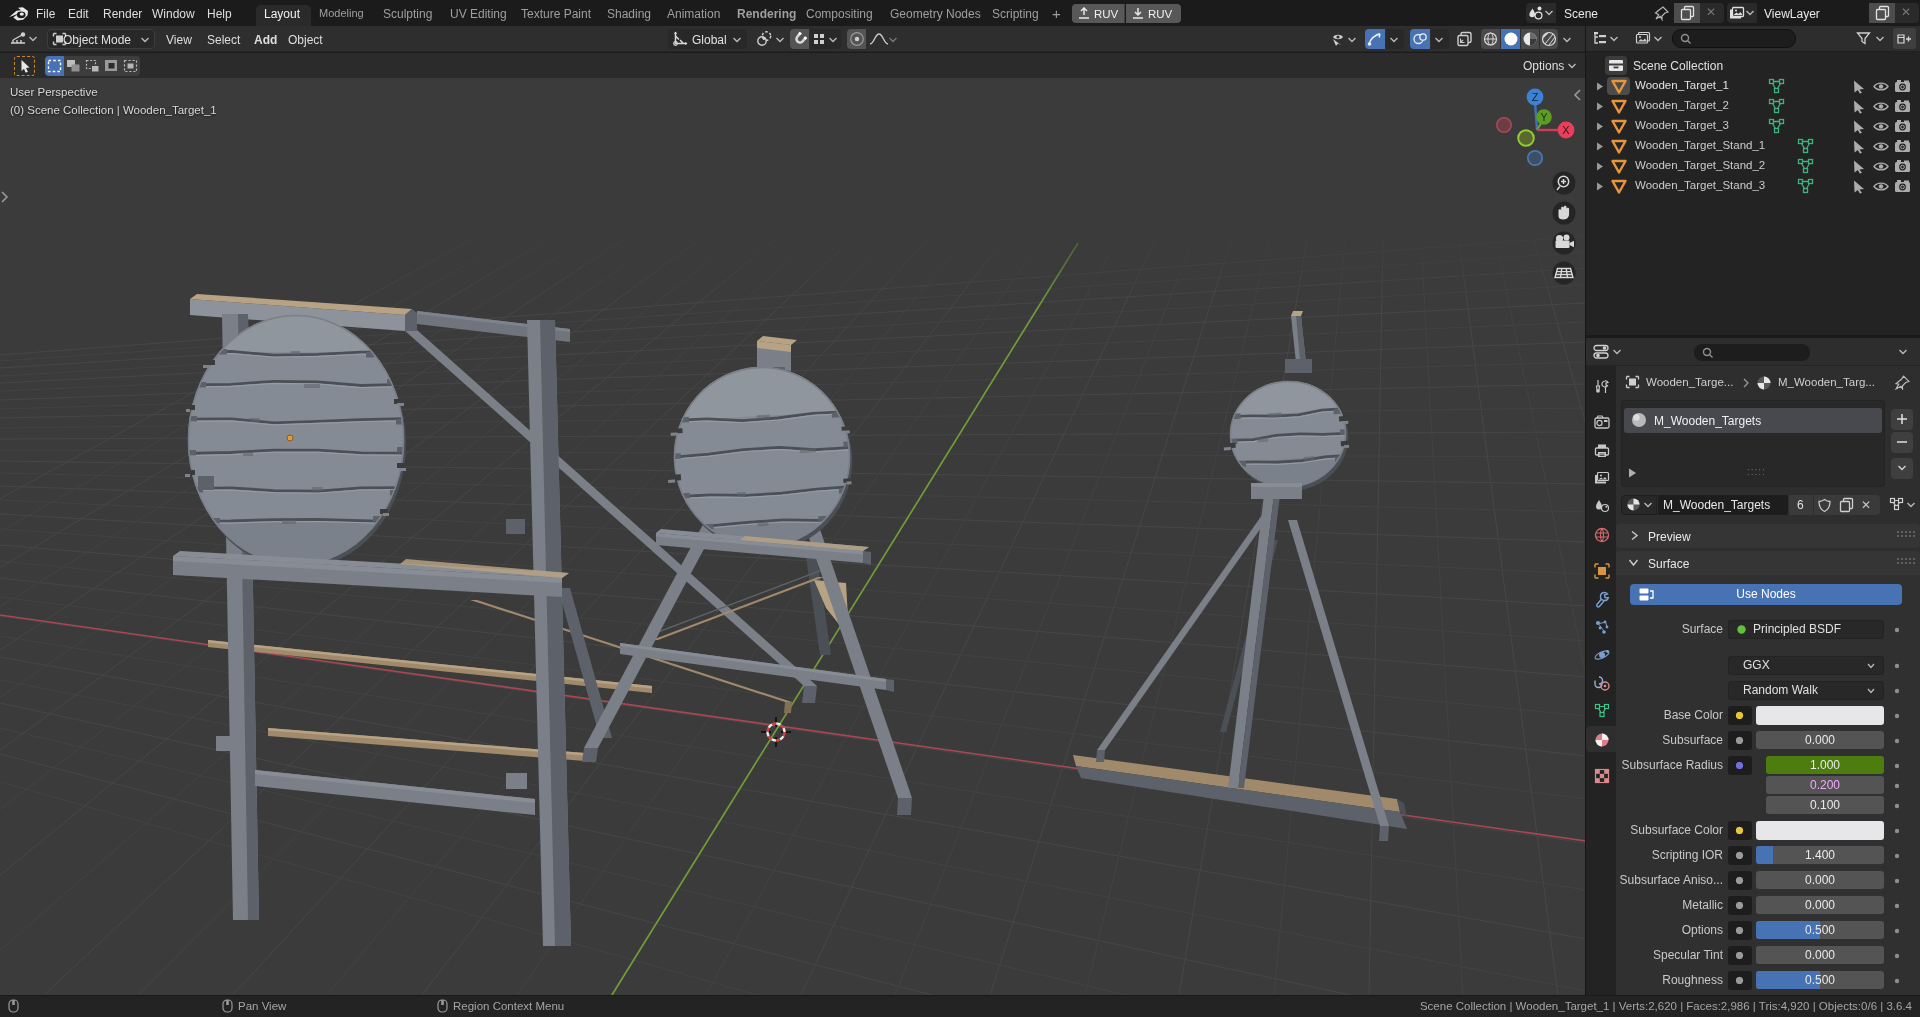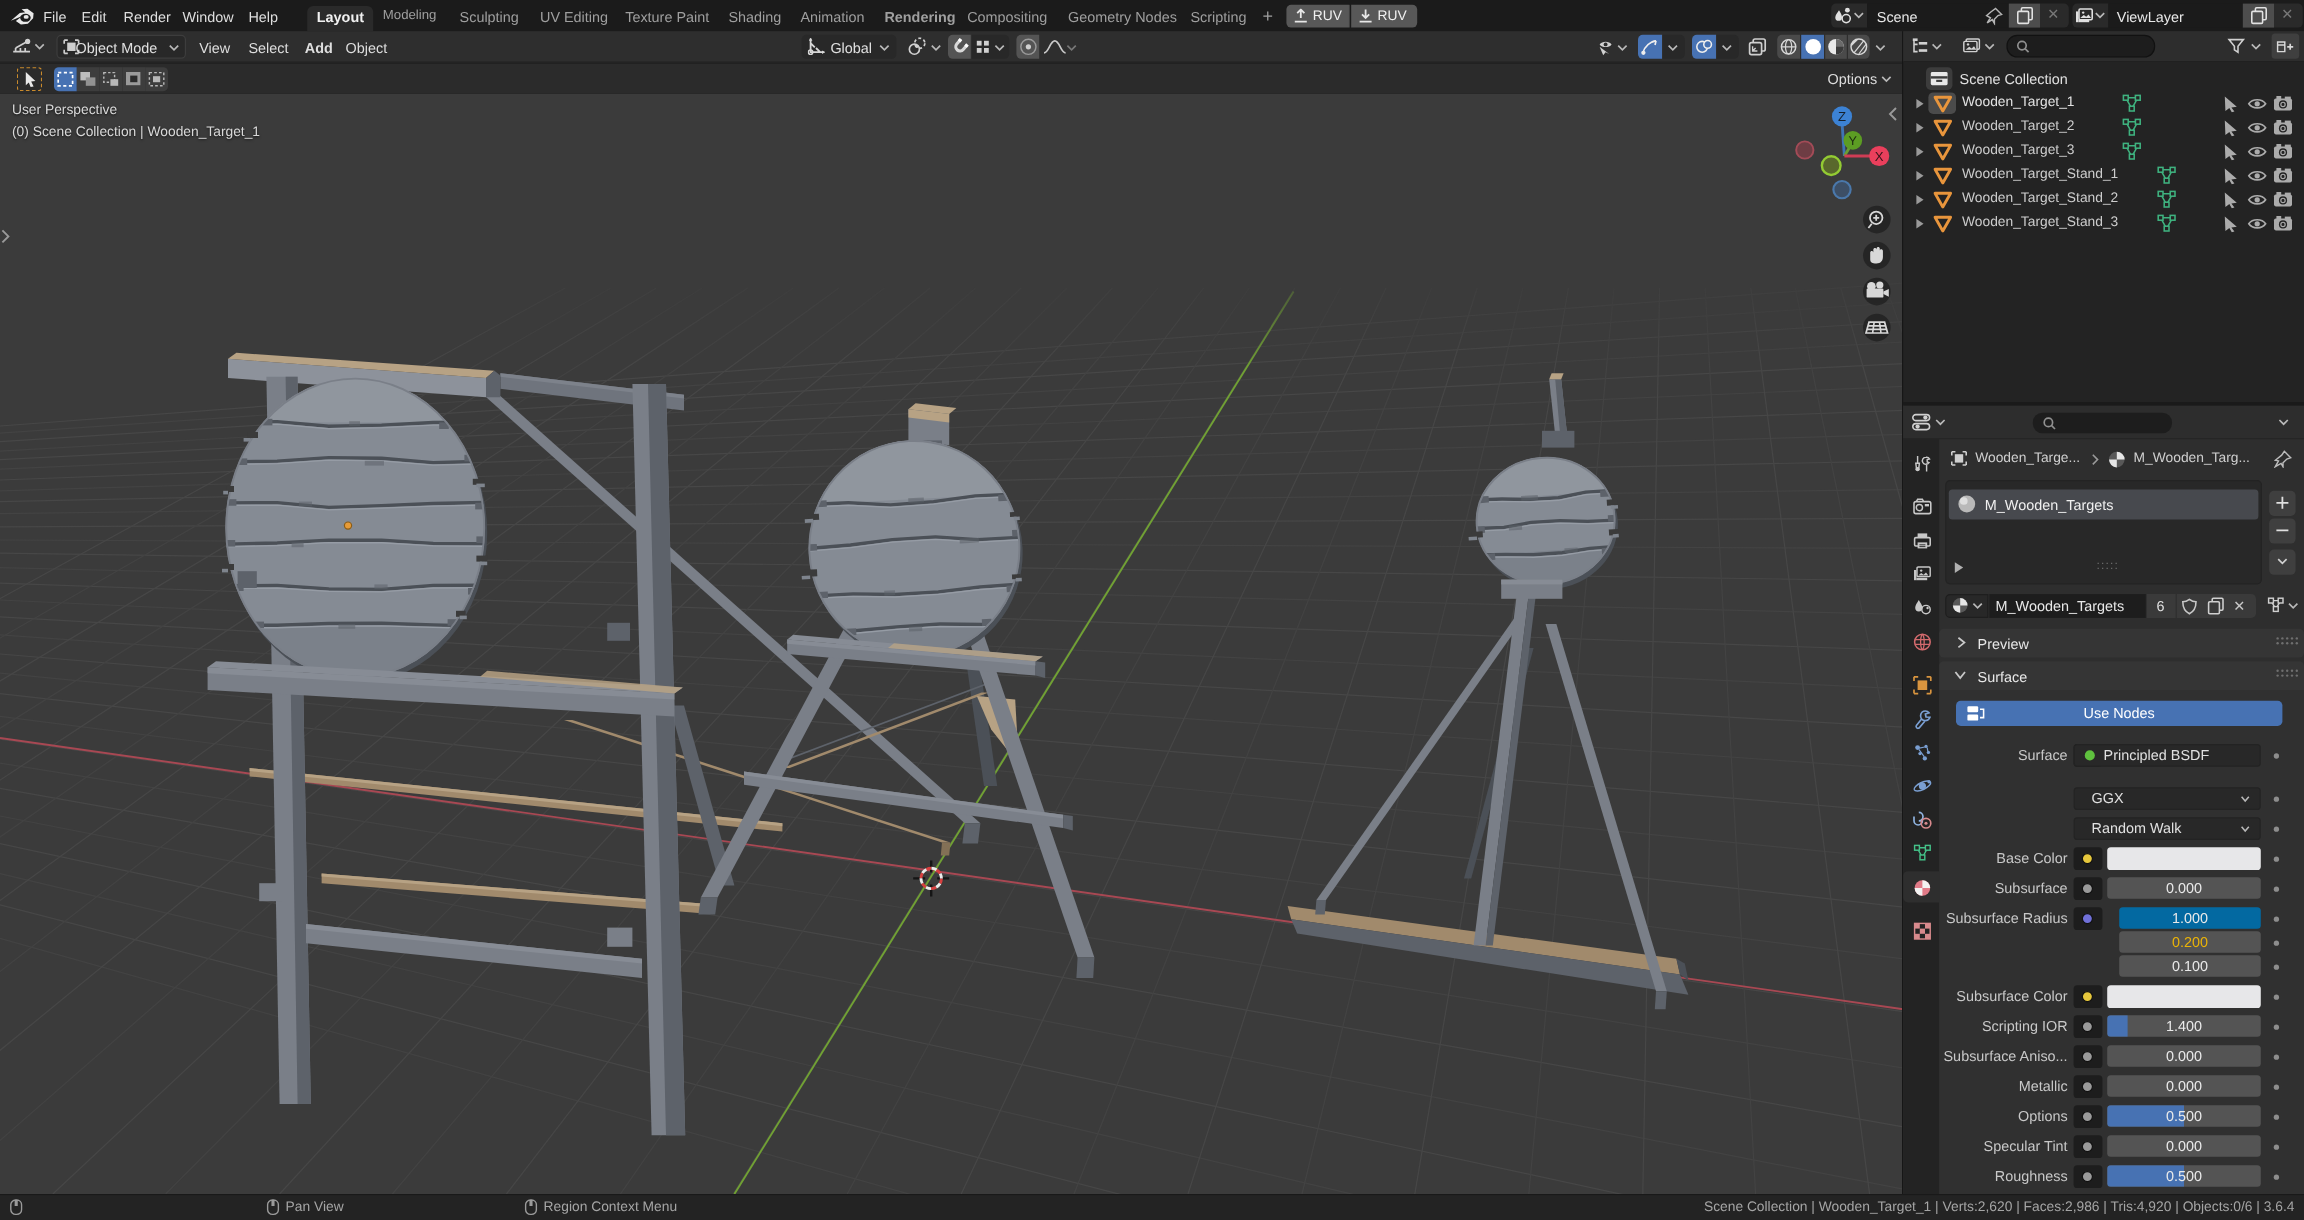--- a/index.html
+++ b/index.html
@@ -11,21 +11,21 @@
       <path d="M1 12.2 L8.5 5.8 L13 5.2 L10 2.8 L14.8 2.2 L20 6.0 L19.6 10.2 L15.2 14.8 L9.4 15.4 L5.2 12.6 L10.6 8.4 Z" fill="#e8e8e8"></path>
       <ellipse cx="13.2" cy="9.8" rx="4.4" ry="3.4" fill="#1b1b1b"></ellipse>
       <ellipse cx="13.8" cy="9.1" rx="2.1" ry="1.6" fill="#e8e8e8"></ellipse>
     </svg>
 <div class="abs txt" style="left:36px;top:7px;font-size:12px;color:#dedede;font-weight:normal;letter-spacing:0">File</div>
 <div class="abs txt" style="left:68px;top:7px;font-size:12px;color:#dedede;font-weight:normal;letter-spacing:0">Edit</div>
 <div class="abs txt" style="left:103px;top:7px;font-size:12px;color:#dedede;font-weight:normal;letter-spacing:0">Render</div>
 <div class="abs txt" style="left:152px;top:7px;font-size:12px;color:#dedede;font-weight:normal;letter-spacing:0">Window</div>
 <div class="abs txt" style="left:207px;top:7px;font-size:12px;color:#dedede;font-weight:normal;letter-spacing:0">Help</div>
 <div class="abs" style="left:256px;top:5px;width:55px;height:21px;background:#2a2a2a;border-radius:5px 5px 0 0"></div>
-<div class="abs txt" style="left:264px;top:7px;font-size:12px;color:#f1f1f1;font-weight:bold;letter-spacing:0">Layout</div>
+<div class="abs txt" style="left:264px;top:7px;font-size:12px;color:#f1f1f1;font-weight:normal;letter-spacing:0">Layout</div>
 <div class="abs txt" style="left:319px;top:7px;font-size:11px;color:#9f9f9f;font-weight:normal;letter-spacing:0">Modeling</div>
 <div class="abs txt" style="left:383px;top:7px;font-size:12px;color:#9f9f9f;font-weight:normal;letter-spacing:0">Sculpting</div>
 <div class="abs txt" style="left:450px;top:7px;font-size:12px;color:#9f9f9f;font-weight:normal;letter-spacing:0">UV Editing</div>
 <div class="abs txt" style="left:521px;top:7px;font-size:12px;color:#9f9f9f;font-weight:normal;letter-spacing:0">Texture Paint</div>
 <div class="abs txt" style="left:607px;top:7px;font-size:12px;color:#9f9f9f;font-weight:normal;letter-spacing:0">Shading</div>
 <div class="abs txt" style="left:667px;top:7px;font-size:12px;color:#9f9f9f;font-weight:normal;letter-spacing:0">Animation</div>
 <div class="abs txt" style="left:737px;top:7px;font-size:12px;color:#9f9f9f;font-weight:bold;letter-spacing:0">Rendering</div>
 <div class="abs txt" style="left:806px;top:7px;font-size:12px;color:#9f9f9f;font-weight:normal;letter-spacing:0">Compositing</div>
 <div class="abs txt" style="left:890px;top:7px;font-size:12px;color:#9f9f9f;font-weight:normal;letter-spacing:0">Geometry Nodes</div>
 <div class="abs txt" style="left:992px;top:7px;font-size:12px;color:#9f9f9f;font-weight:normal;letter-spacing:0">Scripting</div>
@@ -1023,28 +1023,28 @@
     <div class="abs txt" style="left:50%;transform:translateX(-50%);top:2px;color:#eaeaea">0.000</div>
   </div>
 <svg class="abs" style="left:1894px;top:738px" width="6" height="6">
     <circle cx="3" cy="3" r="2.2" fill="#8d8d8d"></circle>
   </svg>
 <div class="abs txt" style="right:197px;top:758px;font-size:12px;color:#c8c8c8;font-weight:normal;letter-spacing:0">Subsurface Radius</div>
 <div class="abs" style="left:1728px;top:756px;width:24px;height:19px;background:#1d1d1d;border-radius:3px"></div>
 <svg class="abs" style="left:1734px;top:760px" width="11" height="11">
     <circle cx="5.5" cy="5.5" r="4.2" fill="#7070d8" stroke="#111" stroke-width="1"></circle>
   </svg>
-<div class="abs" style="left:1766px;top:756px;width:118px;height:18px;background:#0369a1;border-radius:3px;overflow:hidden">
+<div class="abs" style="left:1766px;top:756px;width:118px;height:18px;background:#4d7c0f;border-radius:3px;overflow:hidden">
     <div class="abs txt" style="left:50%;transform:translateX(-50%);top:2px;color:#eaeaea">1.000</div>
   </div>
 <svg class="abs" style="left:1894px;top:763px" width="6" height="6">
     <circle cx="3" cy="3" r="2.2" fill="#8d8d8d"></circle>
   </svg>
 <div class="abs" style="left:1766px;top:776px;width:118px;height:18px;background:#545454;border-radius:3px;overflow:hidden">
-    <div class="abs txt" style="left:50%;transform:translateX(-50%);top:2px;color:#eab308">0.200</div>
+    <div class="abs txt" style="left:50%;transform:translateX(-50%);top:2px;color:#f0abfc">0.200</div>
   </div>
 <svg class="abs" style="left:1894px;top:783px" width="6" height="6">
     <circle cx="3" cy="3" r="2.2" fill="#8d8d8d"></circle>
   </svg>
 <div class="abs" style="left:1766px;top:796px;width:118px;height:18px;background:#545454;border-radius:3px;overflow:hidden">
     <div class="abs txt" style="left:50%;transform:translateX(-50%);top:2px;color:#eaeaea">0.100</div>
   </div>
 <svg class="abs" style="left:1894px;top:803px" width="6" height="6">
     <circle cx="3" cy="3" r="2.2" fill="#8d8d8d"></circle>
   </svg>

